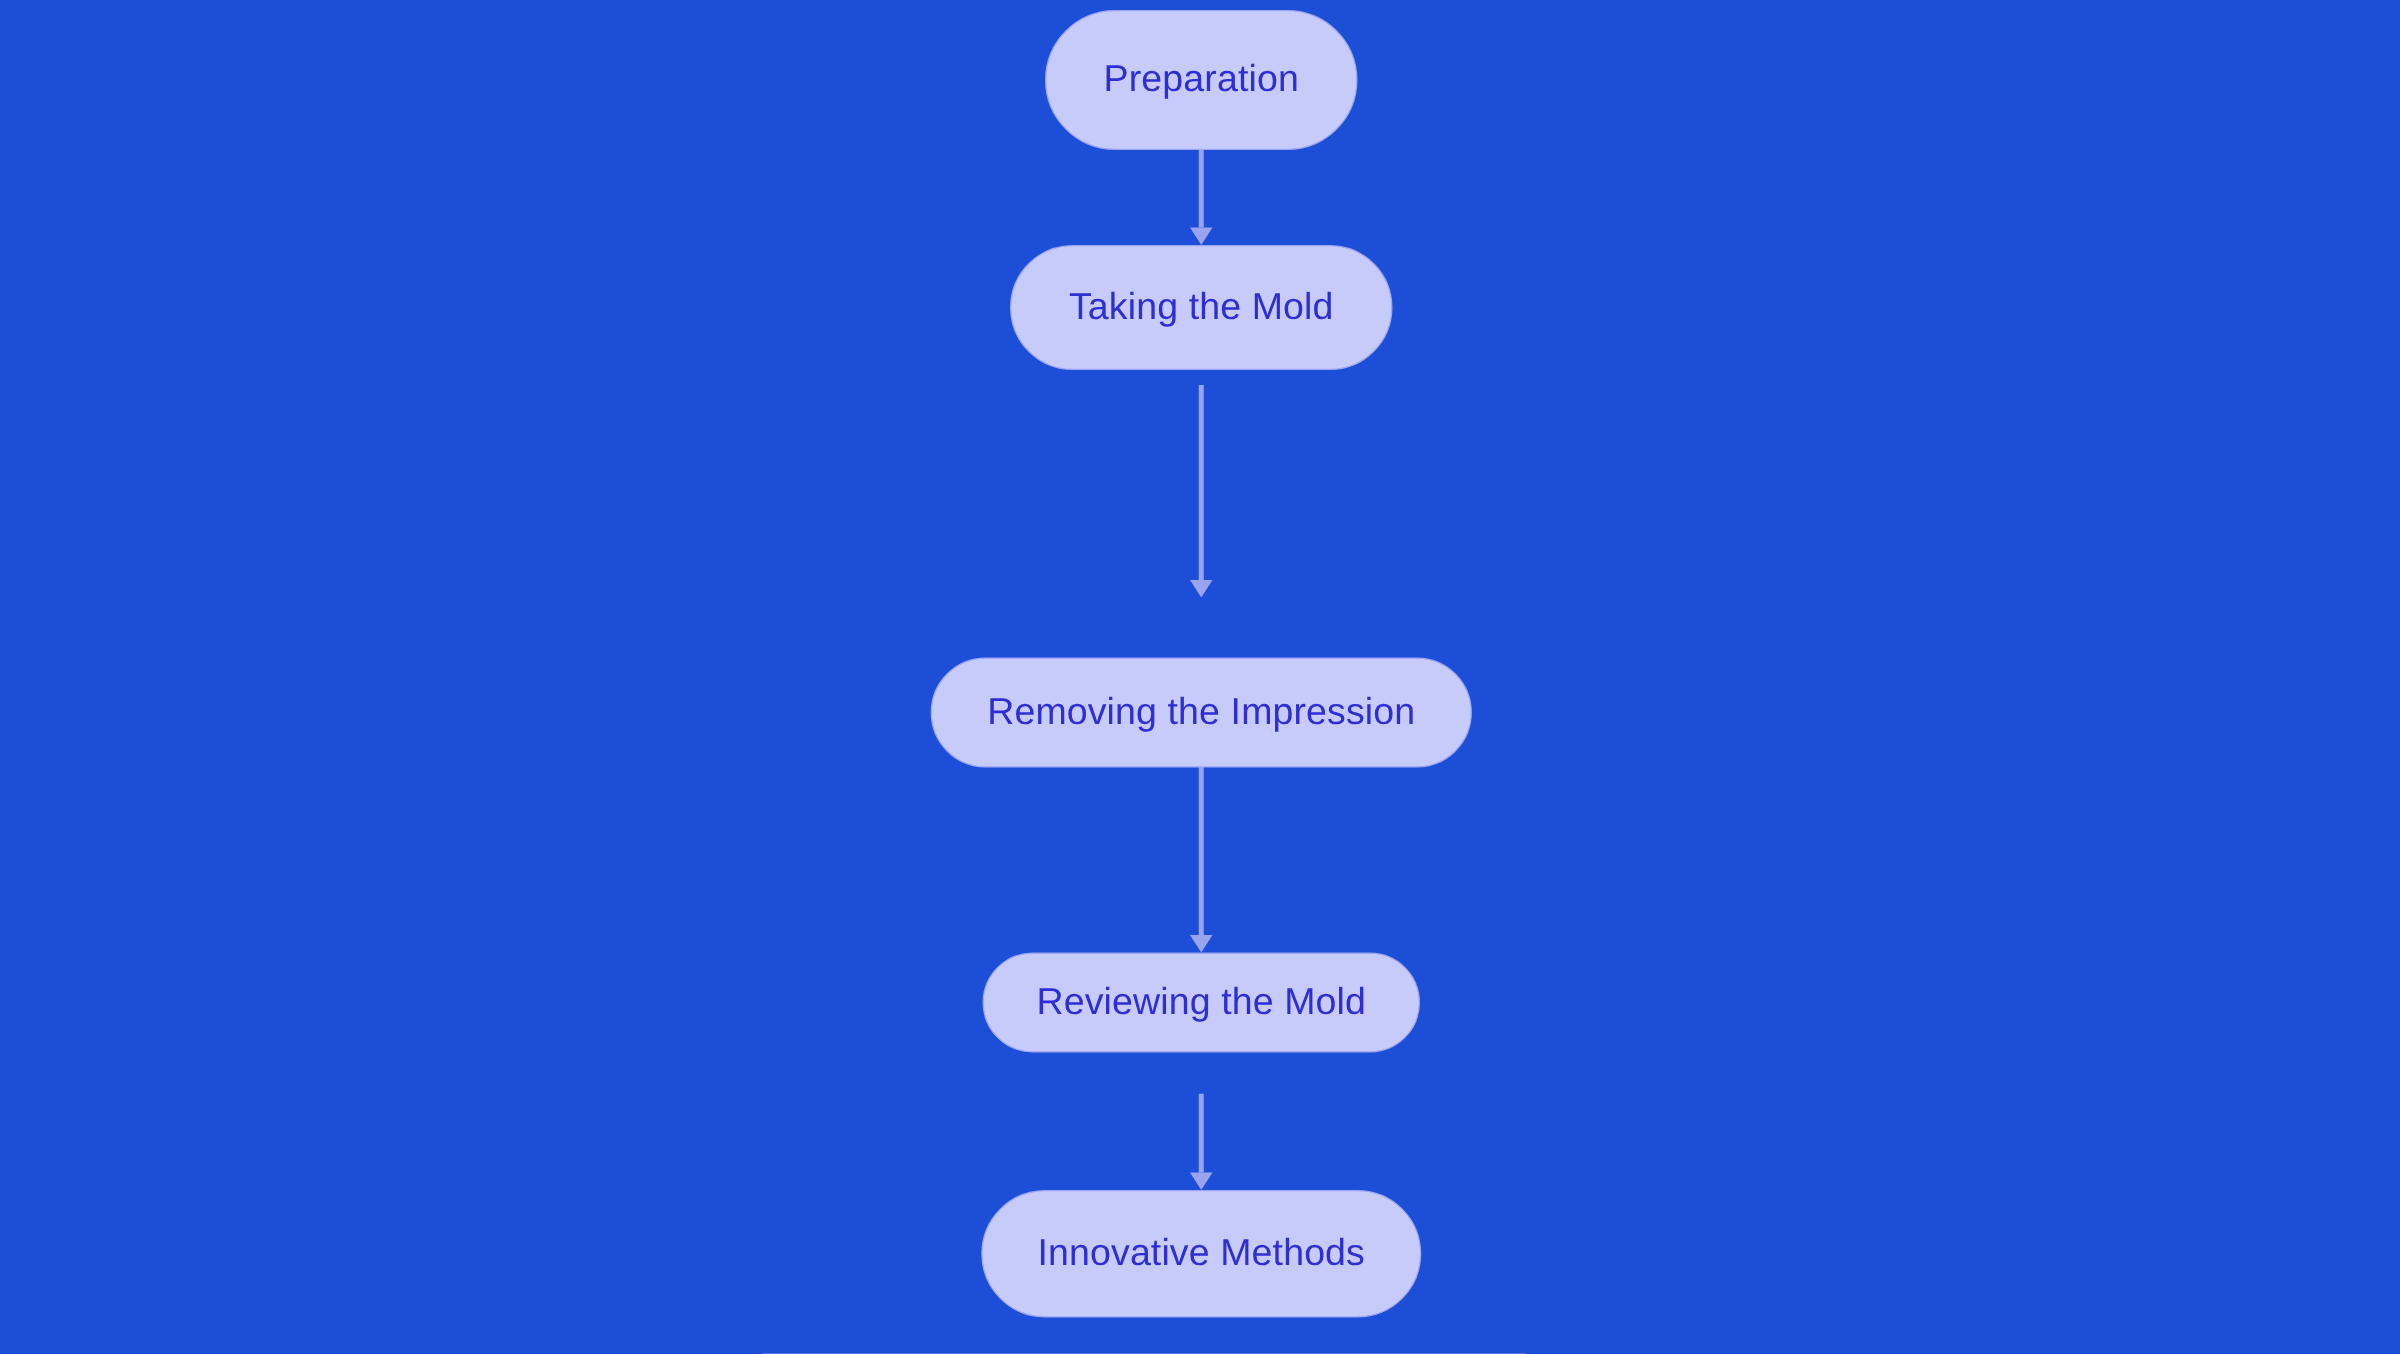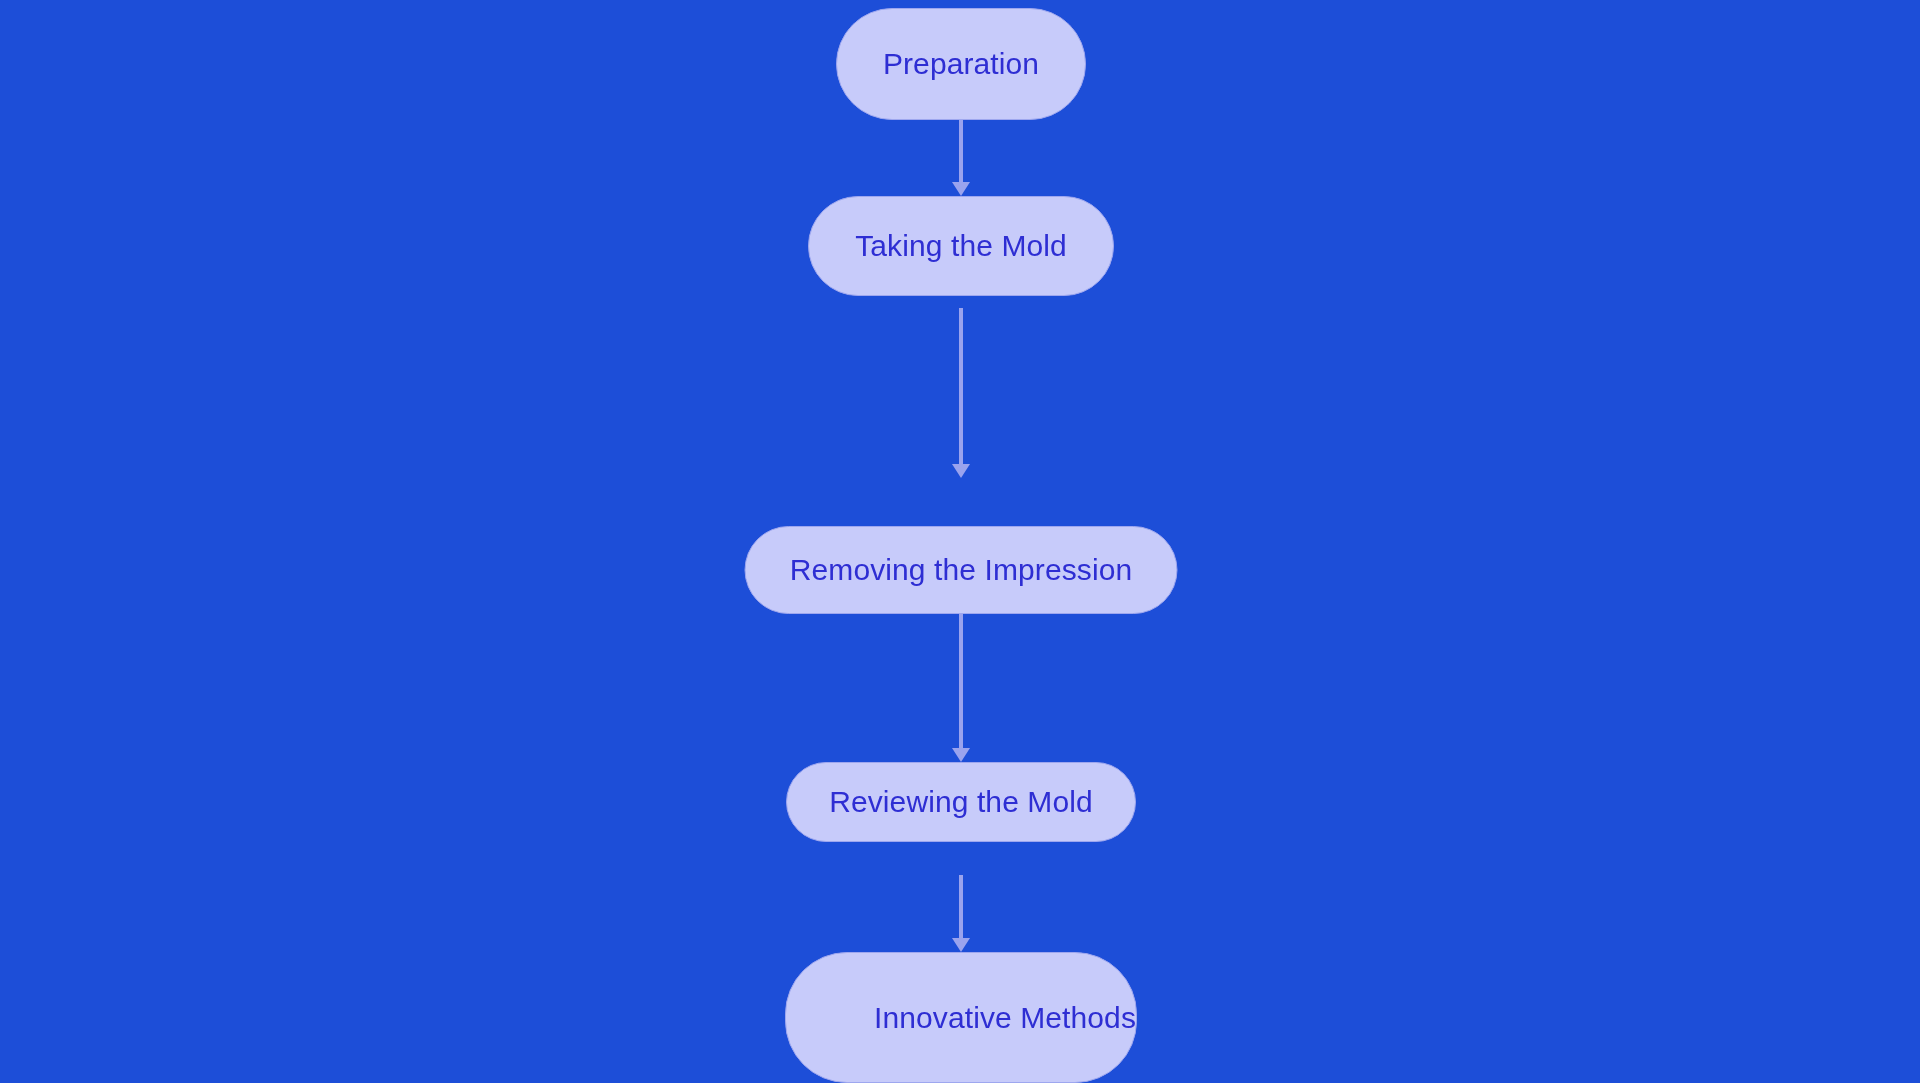--- a/index.html
+++ b/index.html
@@ -106,17 +106,17 @@
   </div>
 
   <div class="node" style="top:478px; height:88px; width:433px;margin-top:48px;">
     <span class="node-label">Removing the Impression</span>
   </div>
 
   <div class="node" style="top:762px; height:80px; width:350px;">
     <span class="node-label">Reviewing the Mold</span>
   </div>
 
-  <div class="node" style="top:952px; height:131px; width:352px;justify-content:flex-end;">
+  <div class="node" style="top:952px; height:102px; width:352px;">
     <span class="node-label">Innovative Methods</span>
   </div>
 
 </div>
 
 </body></html>

